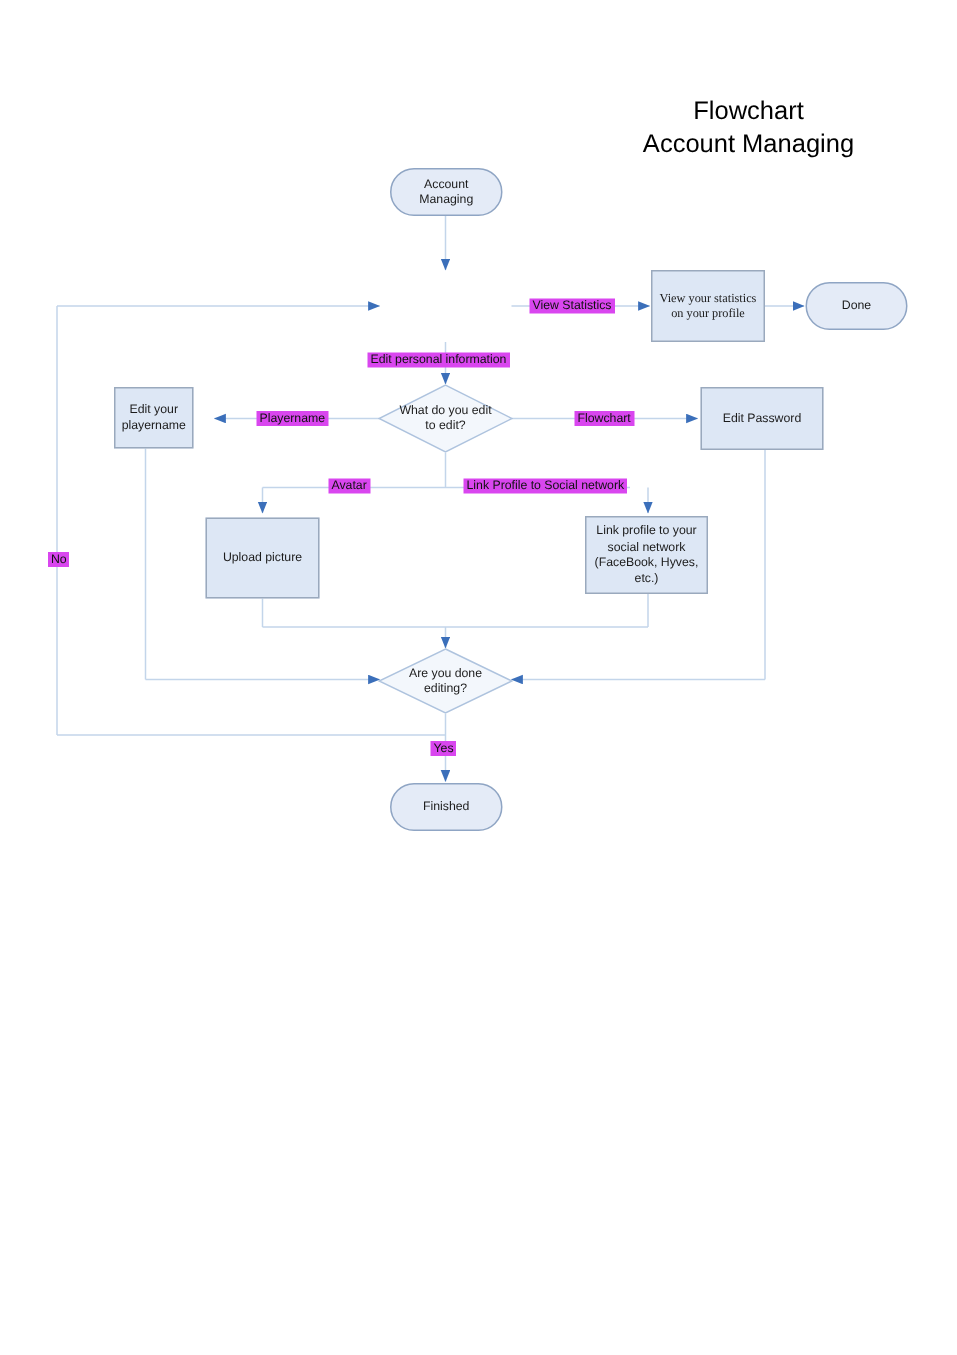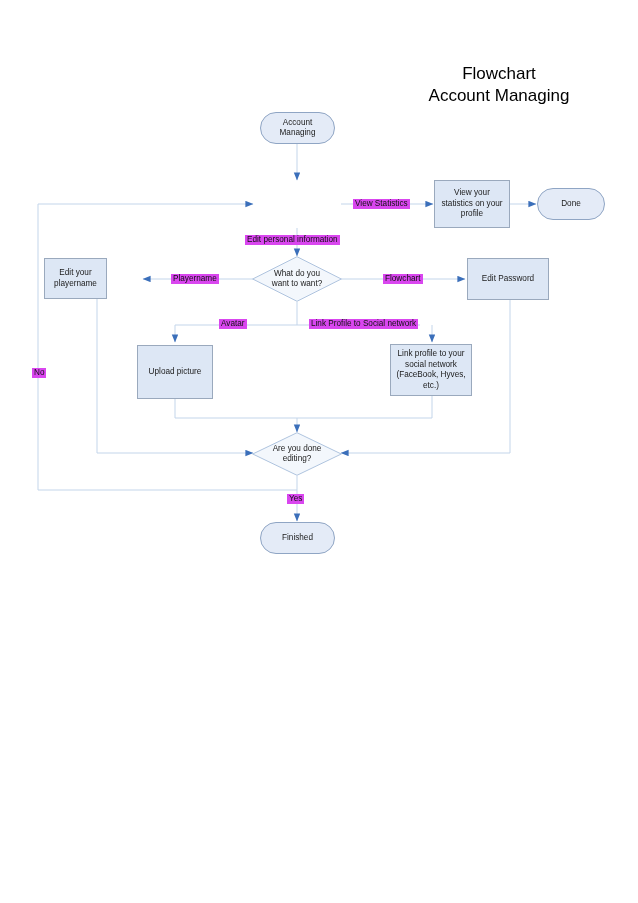--- a/index.html
+++ b/index.html
@@ -127,35 +127,35 @@
       <path d="M38,204 L253,204" marker-end="url(#ah)"></path>
     </g>
   </svg>
 
   <div class="node term" style="left:260px;top:112px;width:75px;height:32px;">
     <span>Account Managing</span>
   </div>
 
 
   <div class="node proc" style="left:434px;top:180px;width:76px;height:48px;">
-    <span style="width:70px;">View your statistics on your profile</span>
+    <span style="width:70px;font-family:Liberation Serif, serif;">View your statistics on your profile</span>
   </div>
 
   <div class="node term" style="left:537px;top:188px;width:68px;height:32px;">
     <span>Done</span>
   </div>
 
   <div class="dia" style="left:252px;top:256px;width:90px;height:46px;">
     <svg class="dshape" viewBox="0 0 90 46" preserveAspectRatio="none">
       <polygon points="45,0.7 89.3,23 45,45.3 0.7,23" fill="#f3f7fc" stroke="#aec3de" stroke-width="1"></polygon>
     </svg>
-    <span class="dlabel" style="width:64px;">What do you want to want?</span>
+    <span class="dlabel" style="width:64px;">What do you edit to edit?</span>
   </div>
 
-  <div class="node proc" style="left:44px;top:258px;width:63px;height:41px;">
+  <div class="node proc" style="left:76px;top:258px;width:53px;height:41px;">
     <span style="width:70px;">Edit your playername</span>
   </div>
 
   <div class="node proc" style="left:467px;top:258px;width:82px;height:42px;">
     <span>Edit Password</span>
   </div>
 
   <div class="node proc" style="left:137px;top:345px;width:76px;height:54px;">
     <span>Upload picture</span>
   </div>

